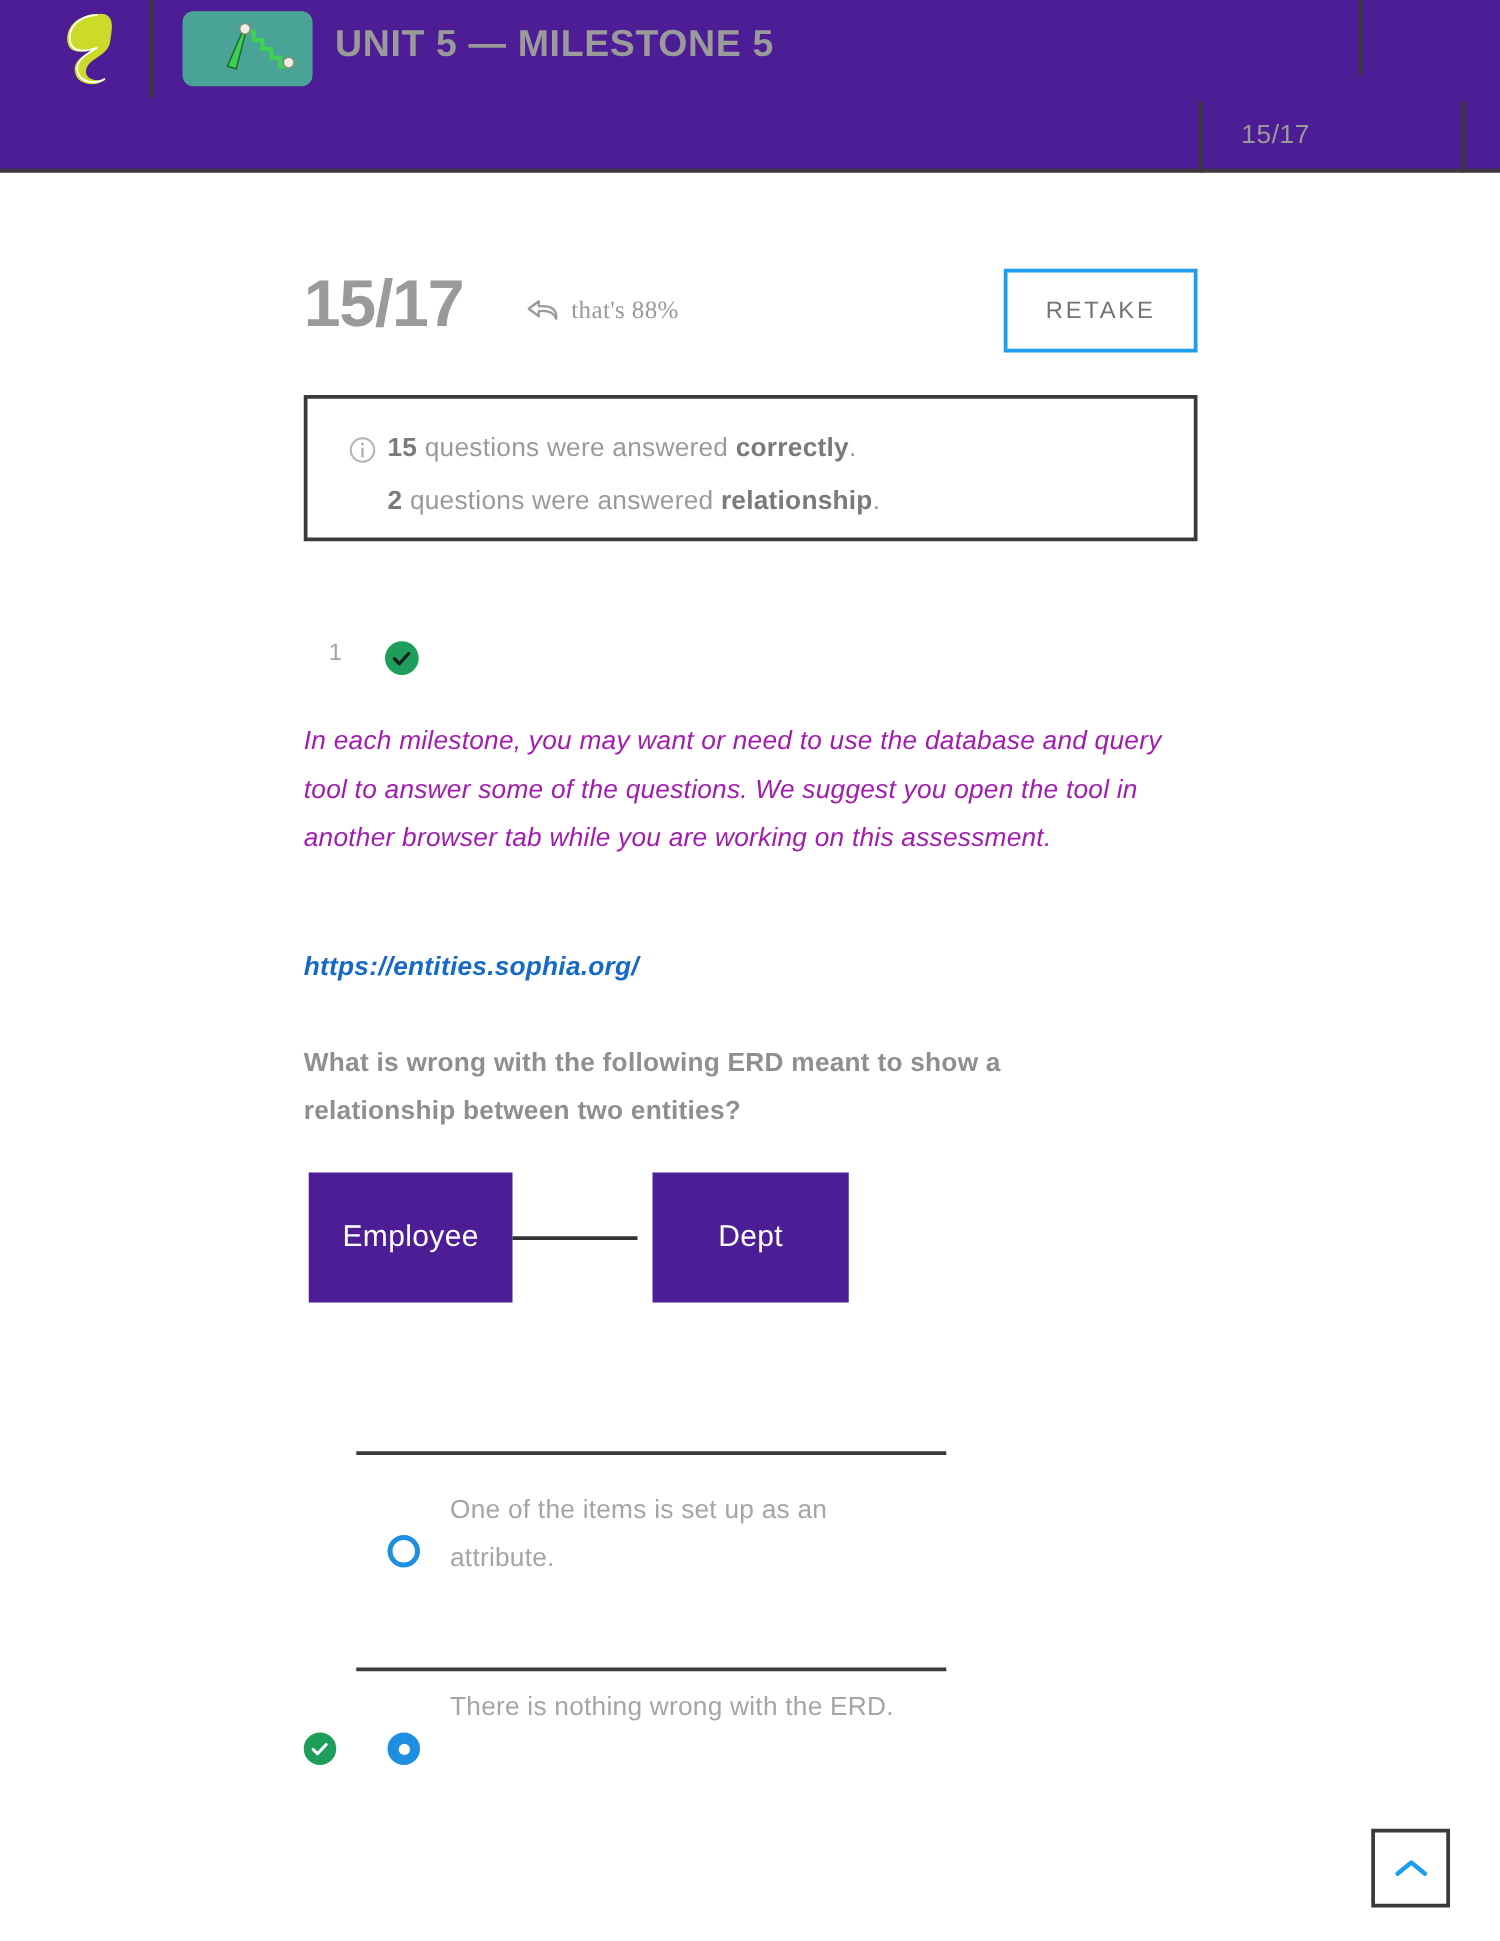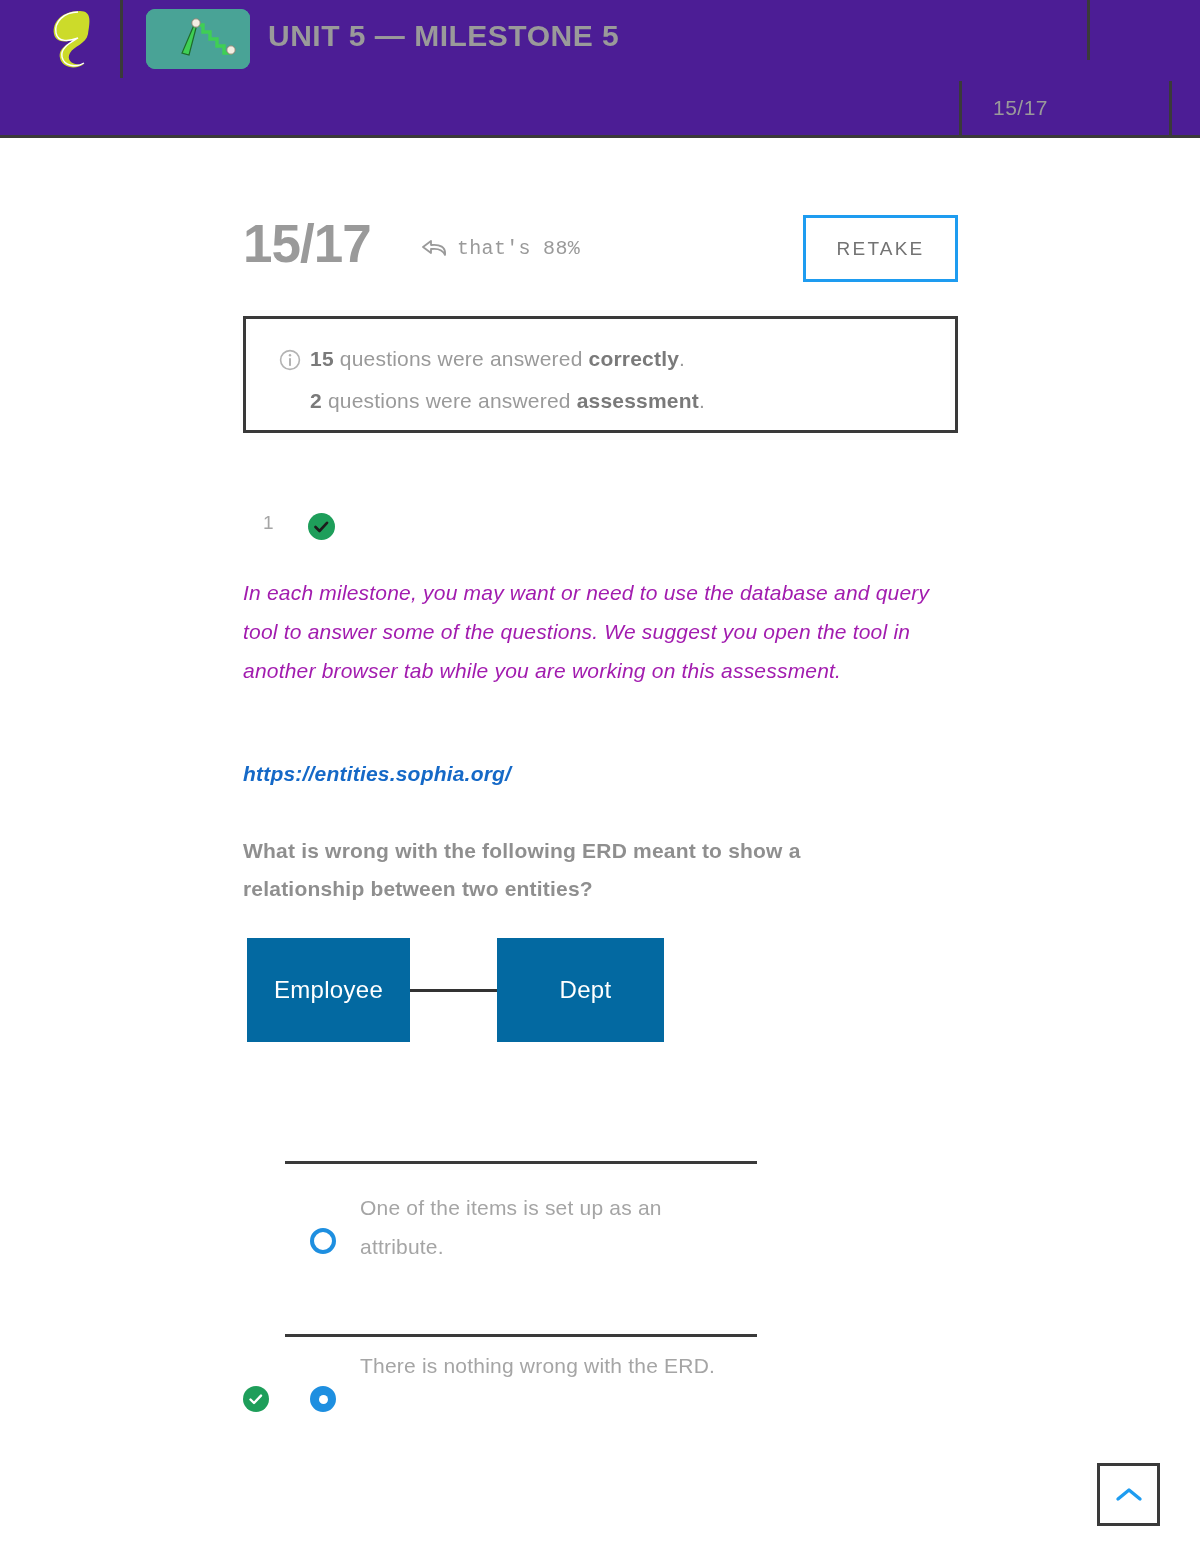--- a/index.html
+++ b/index.html
@@ -97,21 +97,21 @@
     position: absolute;
     left: 420px; top: 236px;
     display: flex;
     align-items: center;
     gap: 7px;
     color: #9a9a9a;
   }
   .score-note-arrow { display: block; }
   .score-note-text {
     font-size: 20px;
-    font-family: Liberation Mono, monospace;
+    font-family: Liberation Serif, serif;
     color: #9a9a9a;
     letter-spacing: 0.3px;
   }
   .retake-btn {
     position: absolute;
     left: 803px; top: 215px;
     width: 155px; height: 67px;
     border: 3px solid #1e9cf0;
     background: #fff;
     box-sizing: border-box;
@@ -206,30 +206,30 @@
   
   .erd {
     position: absolute;
     left: 247px; top: 938px;
     width: 460px; height: 108px;
   }
   .erd-box {
     position: absolute;
     top: 0;
     height: 104px;
-    background: #0369a1;
+    background: #4c1d95;
     display: flex;
     align-items: center;
     justify-content: center;
     color: #ffffff;
     font-size: 24px;
     letter-spacing: 0.3px;
   }
   .erd-box-employee { left: 0; width: 163px; }
-  .erd-box-dept { left: 250px; width: 157px; padding-left: 10px; }
+  .erd-box-dept { left: 275px; width: 157px; }
   .erd-link {
     position: absolute;
     left: 163px; top: 51px;
     width: 100px; height: 3px;
     background: #333333;
   }
 
   
   .opt-sep {
     position: absolute;
@@ -354,21 +354,21 @@
 <div class="info-box">
   <svg class="info-icon" width="22" height="22" viewBox="0 0 22 22">
     <circle cx="11" cy="11" r="9.4" fill="none" stroke="#b3b3b3" stroke-width="1.6"></circle>
     <circle cx="11" cy="6.2" r="1.2" fill="#b3b3b3"></circle>
     <rect x="10" y="9" width="2" height="8" rx="0.8" fill="#b3b3b3"></rect>
   </svg>
   <div class="info-line info-line-1">
     <b>15</b><span> questions were answered </span><b>correctly</b><span>.</span>
   </div>
   <div class="info-line info-line-2">
-    <b>2</b><span> questions were answered </span><b>assessment</b><span>.</span>
+    <b>2</b><span> questions were answered </span><b>relationship</b><span>.</span>
   </div>
 </div>
 
 <div class="q-number">1</div>
 
 <div class="q-status-icon">
   <div class="check-circle-green">
     <svg width="15" height="12" viewBox="0 0 15 12">
       <polyline points="1.5,6 5.5,10 13,1.8" fill="none" stroke="#1c1c1c" stroke-width="2.6" stroke-linecap="round" stroke-linejoin="round"></polyline>
     </svg>

